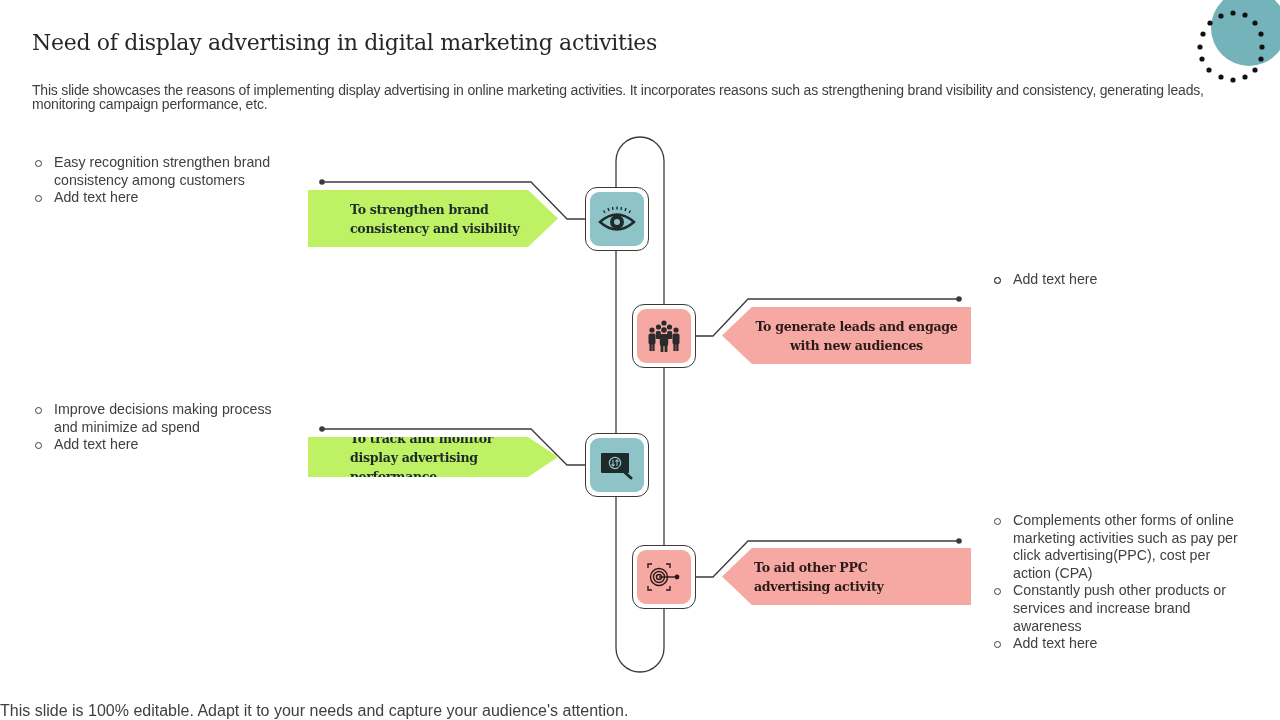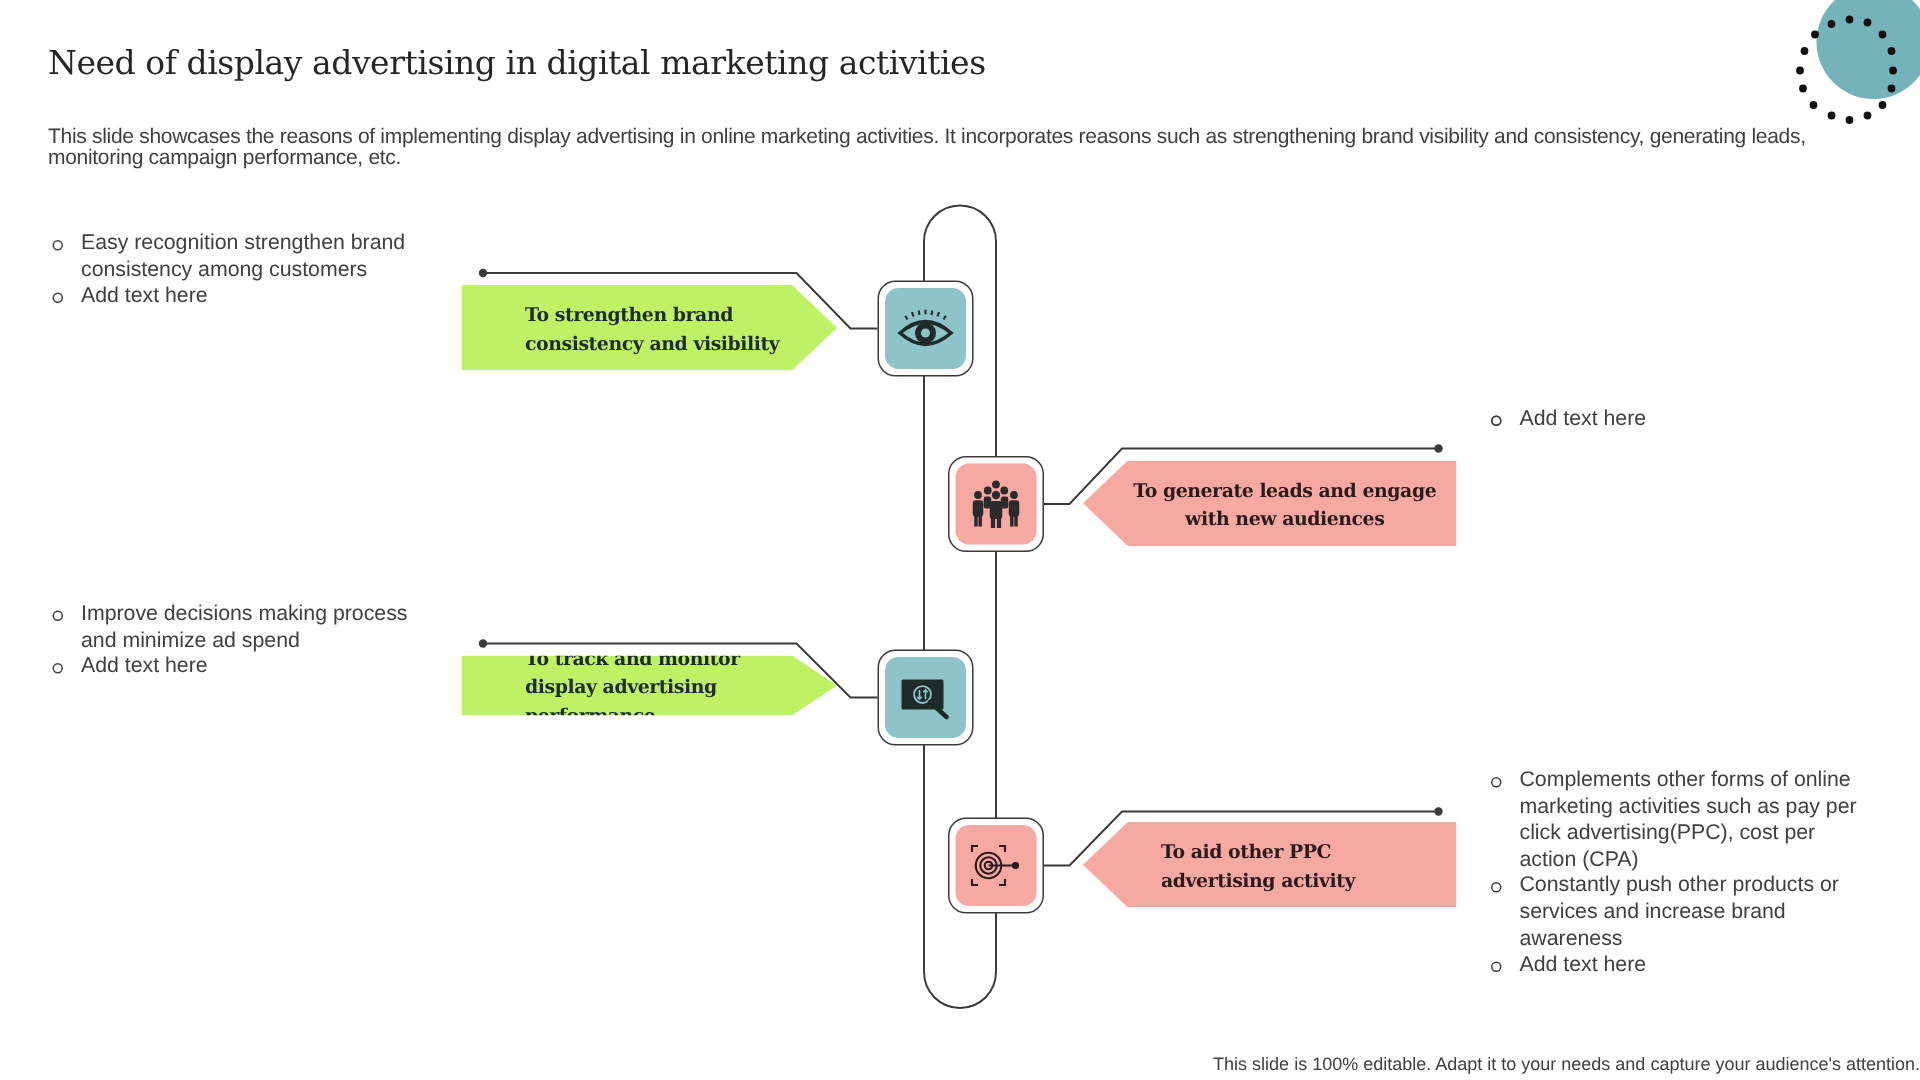--- a/index.html
+++ b/index.html
@@ -43,22 +43,22 @@
     display: flex; align-items: center; justify-content: center;
   }
   .icon-box .inner {
     width: 54px; height: 54px; border-radius: 9px;
     display: flex; align-items: center; justify-content: center;
   }
   .icon-box .inner.teal { background: #8ec4c8; }
   .icon-box .inner.pink { background: #f6a8a2; }
 
   .footer {
-    position: absolute; left: 0; top: 702px; width: 1280px; text-align: right;
-    font-size: 12px; color: #404040;
+    position: absolute; left: 0; top: 702px; width: 1280px; text-align: left;
+    font-size: 16px; color: #404040;
   }
 </style>
 </head>
 <body>
 
 <div class="title">Need of display advertising in digital marketing activities</div>
 <div class="subtitle">This slide showcases the reasons of implementing display advertising in online marketing activities. It incorporates reasons such as strengthening brand visibility and consistency, generating leads, monitoring campaign performance, etc.</div>
 
 <svg class="deco" viewBox="0 0 90 90">
   <circle cx="59" cy="28" r="38" fill="#74b3b9"></circle>
@@ -193,21 +193,21 @@
         <circle cx="12" cy="14" r="8.5"></circle>
           <circle cx="12" cy="14" r="5.5"></circle>
           <circle cx="12" cy="14" r="2.5"></circle>
         <path d="M12 14 L29 14"></path>
       </g>
       <circle cx="30" cy="14" r="2.4" fill="#2b1a1a"></circle>
     </svg>
   </div>
 </div>
 <div class="banner pink" style="left:722px; top:548px; width:249px; height:57px;">
-  <span style="width:140px;margin-left:20px;">To aid other PPC advertising activity</span>
+  <span style="width:140px;">To aid other PPC advertising activity</span>
 </div>
 <ul class="bullets" style="left:991px; top:512px; width:260px;">
   <li><span class="bullet"></span><span>Complements other forms of online marketing activities such as pay per click advertising(PPC), cost per action (CPA)</span></li>
   <li><span class="bullet"></span><span>Constantly push other products or services and increase brand awareness</span></li>
   <li><span class="bullet"></span><span>Add text here</span></li>
 </ul>
 
 <div class="footer">This slide is 100% editable.  Adapt it to your needs and capture your audience's attention.</div>
 
 </body></html>

